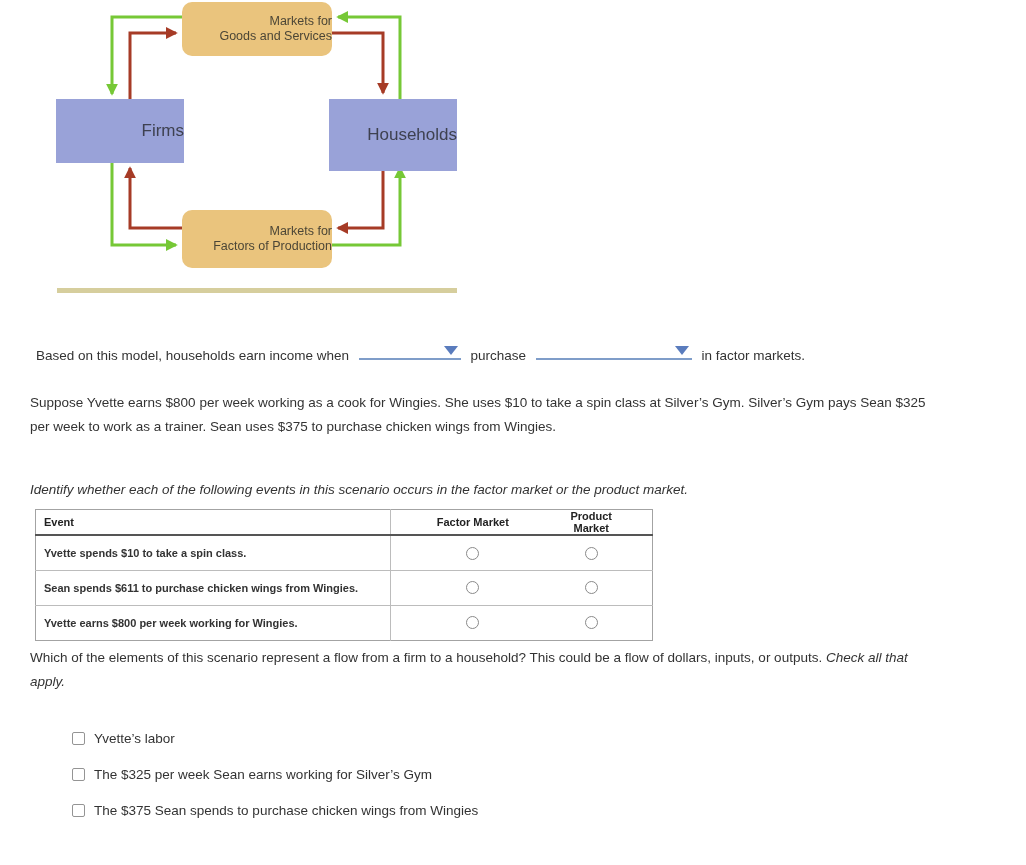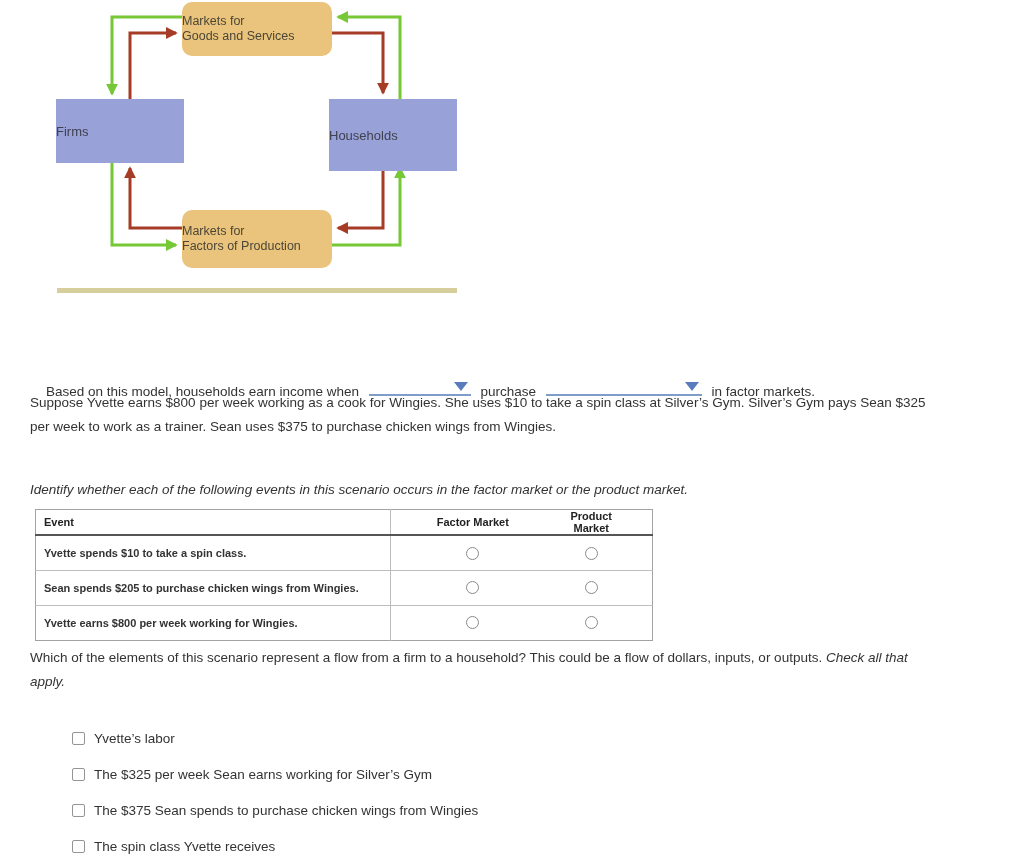--- a/index.html
+++ b/index.html
@@ -6,31 +6,31 @@
   html, body { background: #ffffff; }
   body {
     width: 1026px; height: 865px; position: relative; overflow: hidden;
     font-family: "Liberation Sans", "DejaVu Sans", sans-serif;
     color: #333; font-size: 13.5px;
   }
 
   
   .diagram { position: absolute; left: 0; top: 0; width: 470px; height: 300px; }
   .diagram svg { position: absolute; left: 0; top: 0; }
-  .dbox { position: absolute; display: flex; flex-direction: column; align-items: flex-start; justify-content: center; text-align: center; }
+  .dbox { position: absolute; display: flex; flex-direction: column; align-items: flex-end; justify-content: center; text-align: center; }
   .market-box { background: #eac47d; border-radius: 10px; color: #4c4636; font-size: 12.5px; line-height: 15px; }
-  .agent-box  { background: #99a2d8; color: #3e4150; font-size: 13px; }
+  .agent-box  { background: #99a2d8; color: #3e4150; font-size: 17px; }
   .box-goods      { left: 182px; top: 2px;   width: 150px; height: 54px; }
   .box-firms      { left: 56px;  top: 99px;  width: 128px; height: 64px; }
   .box-households { left: 329px; top: 99px;  width: 128px; height: 72px; }
   .box-factors    { left: 182px; top: 210px; width: 150px; height: 58px; }
   .divider-bar { position: absolute; left: 57px; top: 288px; width: 400px; height: 5px; background: #d6ce9d; }
 
   
-  .fillin { position: absolute; left: 46px; top: 345px; white-space: nowrap; margin-top: 36px; }
+  .fillin { position: absolute; left: 36px; top: 345px; white-space: nowrap; }
   .fillin span { vertical-align: baseline; }
   .dd {
     display: inline-block; position: relative; height: 15px;
     border-bottom: 2px solid #7f9dc9; margin: 0 6px; vertical-align: -2px; cursor: pointer;
   }
   .dd1 { width: 102px; }
   .dd2 { width: 156px; }
   .dd .tri {
     position: absolute; right: 3px; bottom: 3px; width: 0; height: 0;
     border-left: 7px solid transparent; border-right: 7px solid transparent;
@@ -131,21 +131,21 @@
       <th class="col-product">Product Market</th>
     </tr>
   </thead>
   <tbody>
     <tr>
       <td class="col-event">Yvette spends $10 to take a spin class.</td>
       <td class="col-factor"><span class="radio"></span></td>
       <td class="col-product"><span class="radio"></span></td>
     </tr>
     <tr>
-      <td class="col-event">Sean spends $205 to purchase chicken wings from Wingies.</td>
+      <td class="col-event">Sean spends $611 to purchase chicken wings from Wingies.</td>
       <td class="col-factor"><span class="radio"></span></td>
       <td class="col-product"><span class="radio"></span></td>
     </tr>
     <tr>
       <td class="col-event">Yvette earns $800 per week working for Wingies.</td>
       <td class="col-factor"><span class="radio"></span></td>
       <td class="col-product"><span class="radio"></span></td>
     </tr>
   </tbody>
 </table>
@@ -155,16 +155,13 @@
 <ul class="checklist">
   <li>
     <span class="cbx"></span><span>Yvette’s labor</span>
   </li>
   <li>
     <span class="cbx"></span><span>The $325 per week Sean earns working for Silver’s Gym</span>
   </li>
   <li>
     <span class="cbx"></span><span>The $375 Sean spends to purchase chicken wings from Wingies</span>
   </li>
-  <li>
-    <span class="cbx"></span><span>The spin class Yvette receives</span>
-  </li>
 </ul>
 
 </body></html>

